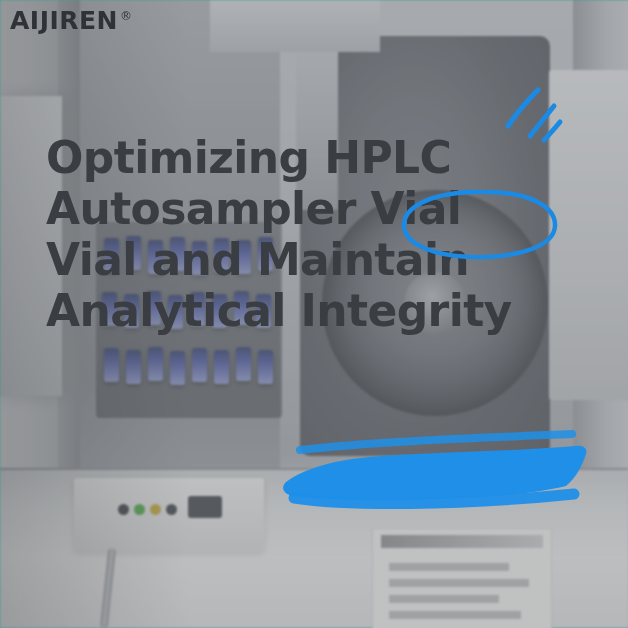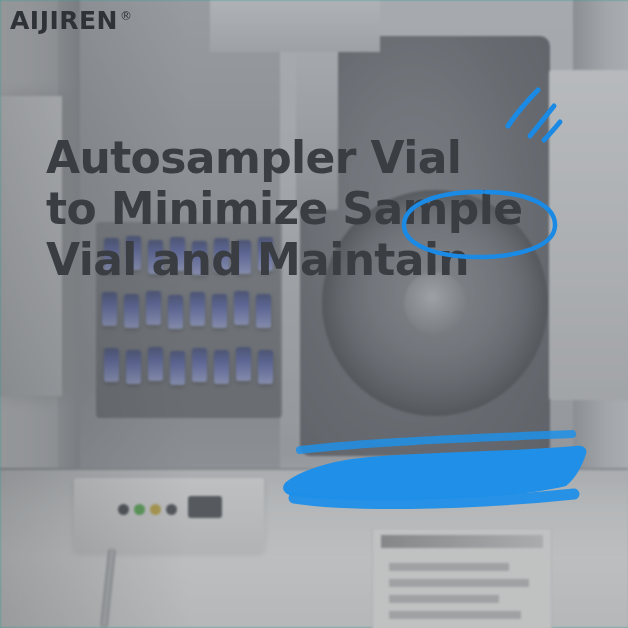--- a/index.html
+++ b/index.html
@@ -305,23 +305,24 @@
     <path d="M18,78 C70,86 180,86 298,74" stroke="#1f8fe8" stroke-width="11" fill="none" stroke-linecap="round" opacity="0.95"></path>
     <path d="M24,30 C90,22 200,18 296,14" stroke="#1f8fe8" stroke-width="8" fill="none" stroke-linecap="round" opacity="0.85"></path>
   </svg>
 
   <div class="logo">
     <span class="logo-text">AIJIREN</span>
     <span class="logo-reg">®</span>
   </div>
 
   <div class="headline">
+    <span class="ln">Optimizing HPLC</span>
     <span class="ln">Autosampler Vial</span>
-    <span class="ln">to Minimize Sample</span>
     <span class="ln">Vial and Maintain</span>
+    <span class="ln">Analytical Integrity</span>
   </div>
 
   <svg class="accent accent-circle" width="162" height="76" viewBox="0 0 162 76">
     <path d="M88,6 C130,6 158,20 157,40 C156,60 122,71 80,71 C38,71 6,59 6,39
              C6,21 32,8 72,6 C76,6 80,6 84,6" fill="none" stroke="#1a8ae5" stroke-width="4.5" stroke-linecap="round"></path>
   </svg>
 
   <svg class="accent accent-sparkle" width="64" height="70" viewBox="0 0 64 70">
     <path d="M8,44 C16,32 26,20 38,8" fill="none" stroke="#1a8ae5" stroke-width="5" stroke-linecap="round"></path>
     <path d="M30,54 C38,44 46,34 54,24" fill="none" stroke="#1a8ae5" stroke-width="5" stroke-linecap="round"></path>

